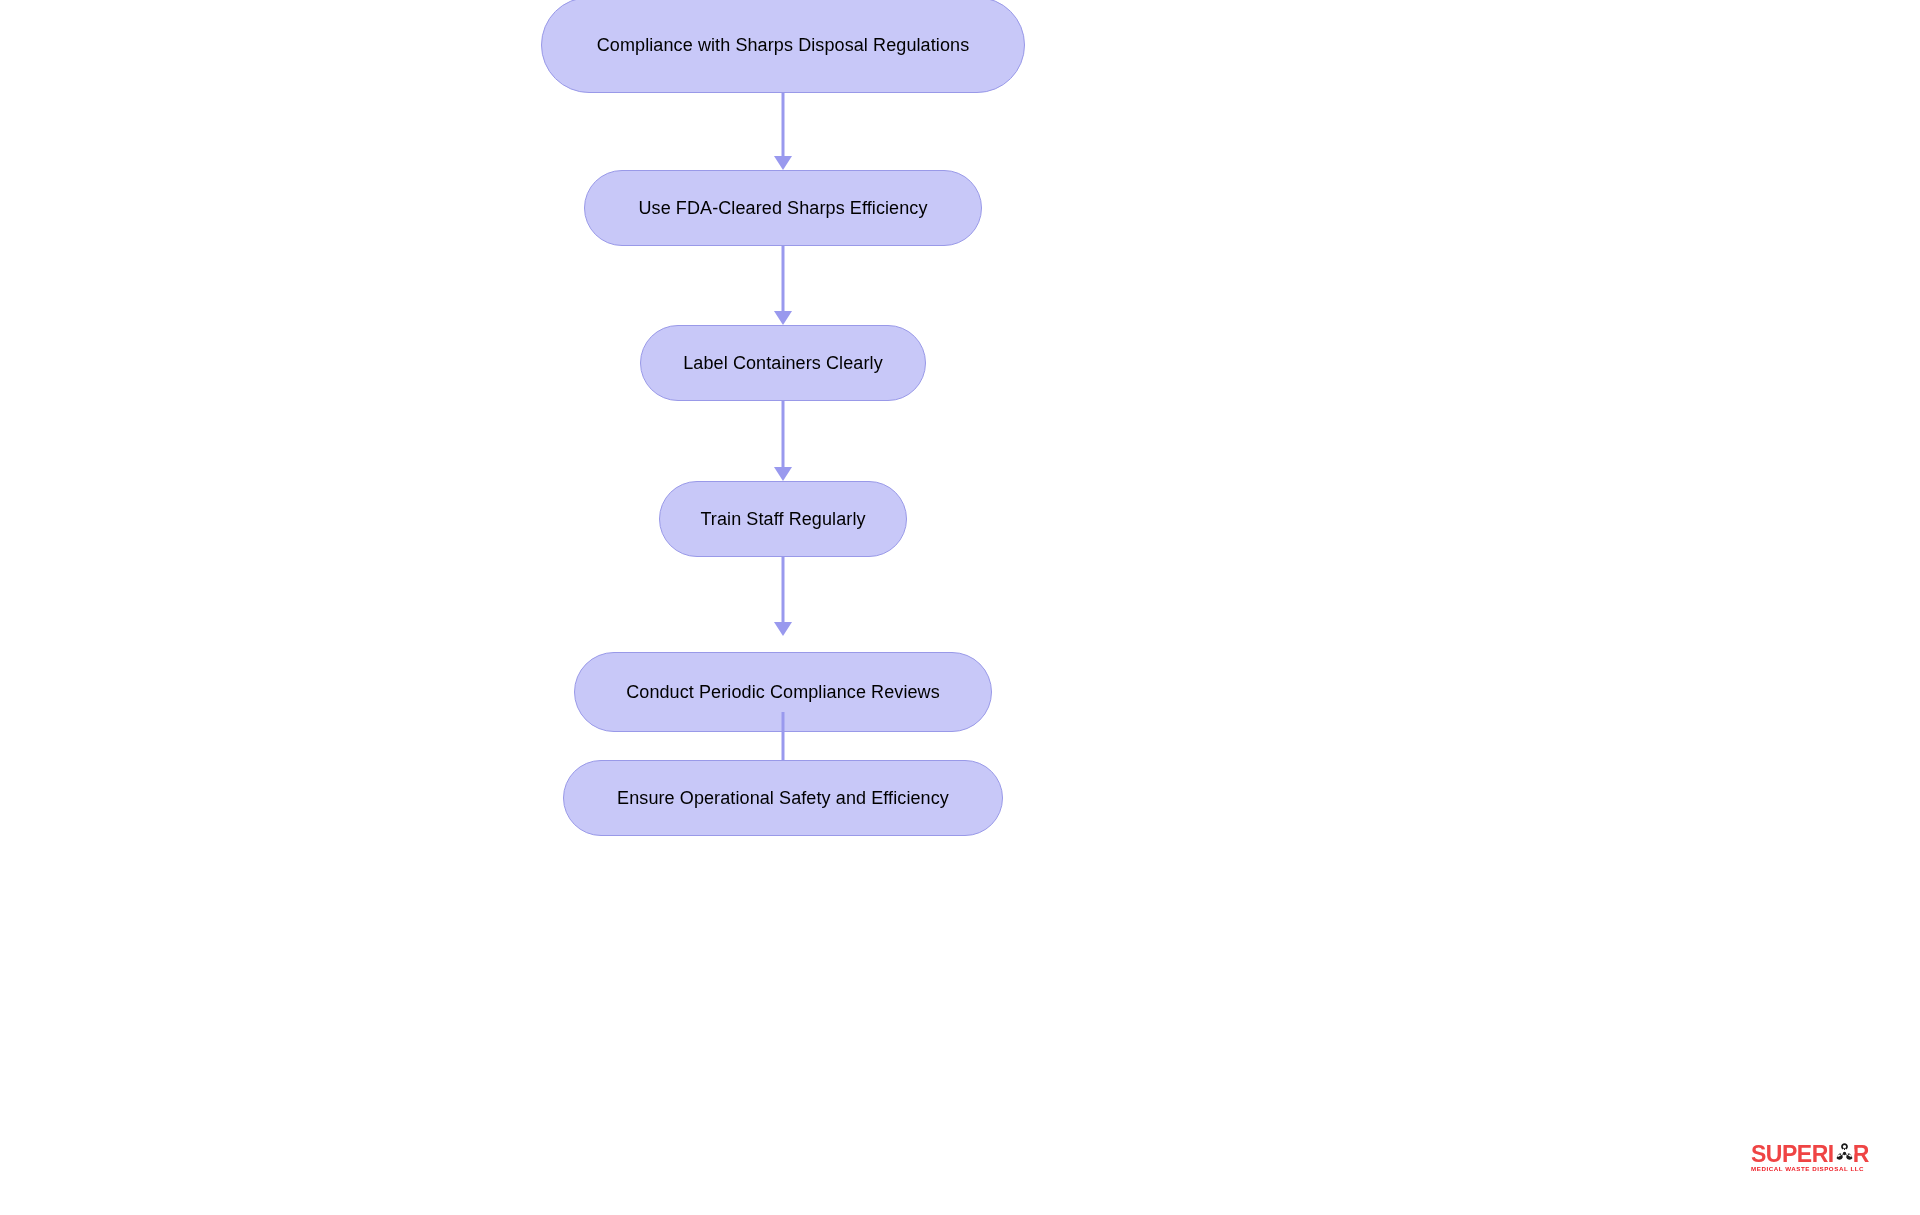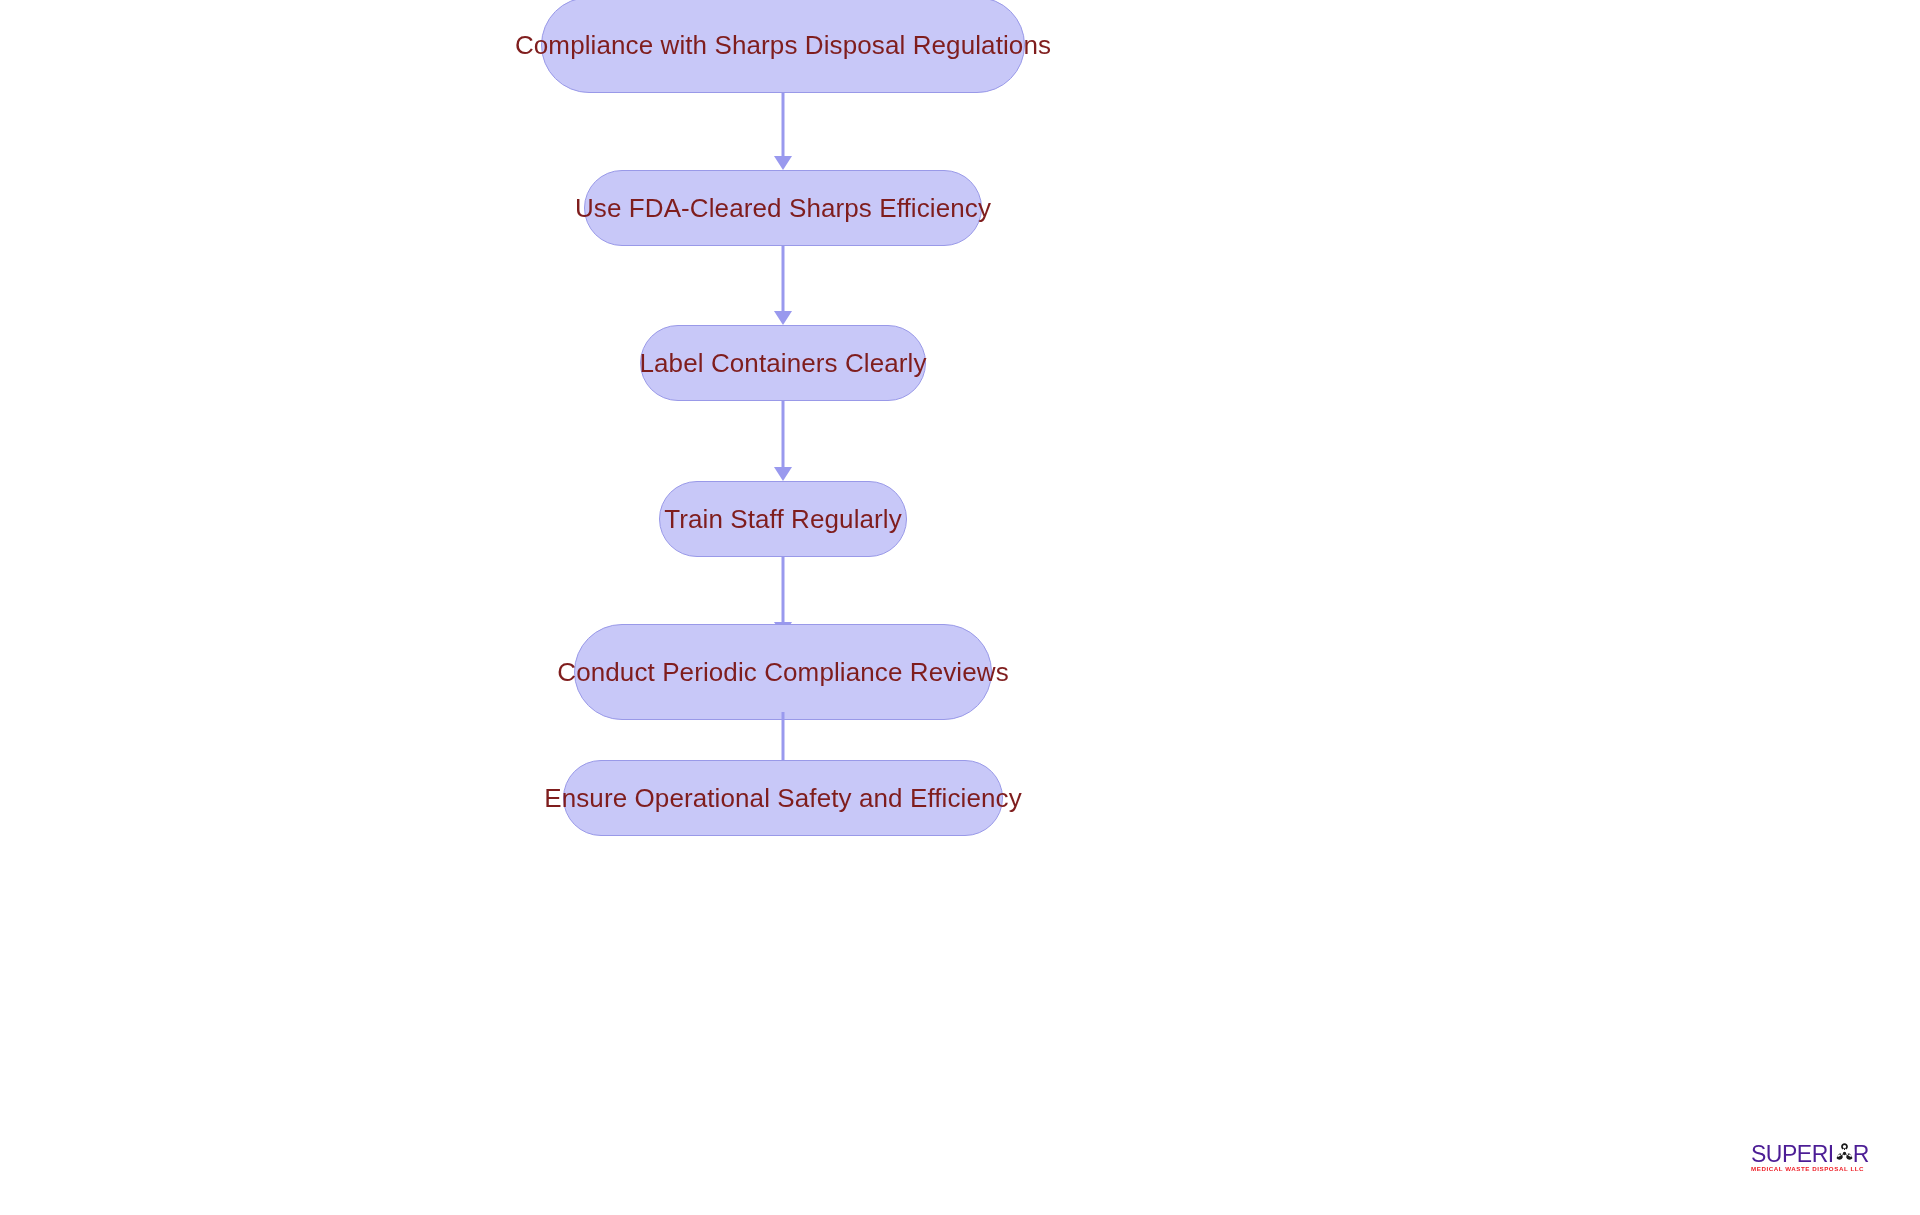--- a/index.html
+++ b/index.html
@@ -29,34 +29,34 @@
     display: flex;
     align-items: center;
     justify-content: center;
     background: #c8c8f8;
     border: 1px solid #9999e8;
     border-radius: 999px;
     transform: translateX(-50%);
     left: 783px;
   }
   .node-label {
-    color: #7f1d1d;
-    font-family: "Liberation Sans", sans-serif;
-    font-size: 26px;
+    color: #000000;
+    font-family: "Liberation Sans", sans-serif;
+    font-size: 18px;
     font-weight: 400;
     letter-spacing: 0.1px;
     white-space: nowrap;
     line-height: 1;
   }
 
   .node-1 { top: -3px;   width: 484px; height: 96px; }
   .node-2 { top: 170px;  width: 398px; height: 76px; }
   .node-3 { top: 325px;  width: 286px; height: 76px; }
   .node-4 { top: 481px;  width: 248px; height: 76px; }
-  .node-5 { top: 624px;  width: 418px; height: 96px; }
+  .node-5 { top: 652px;  width: 418px; height: 80px; }
   .node-6 { top: 760px;  width: 440px; height: 76px; }
 
   
   .connector {
     position: absolute;
     left: 783px;
     transform: translateX(-50%);
     width: 24px;
   }
   .connector .stem {
@@ -94,23 +94,23 @@
     width: 160px;
     user-select: none;
   }
   .wm-row {
     position: relative;
     display: flex;
     align-items: center;
     height: 22px;
   }
   .wm-word {
-    color: #4c1d95;
-    font-family: "Liberation Sans", sans-serif;
-    font-weight: 400;
+    color: #ef4444;
+    font-family: "Liberation Sans", sans-serif;
+    font-weight: 700;
     font-size: 23px;
     letter-spacing: -0.5px;
     line-height: 1;
   }
   .wm-biohazard {
     position: absolute;
     left: 83px;
     top: -1px;
     width: 21px;
     height: 21px;

